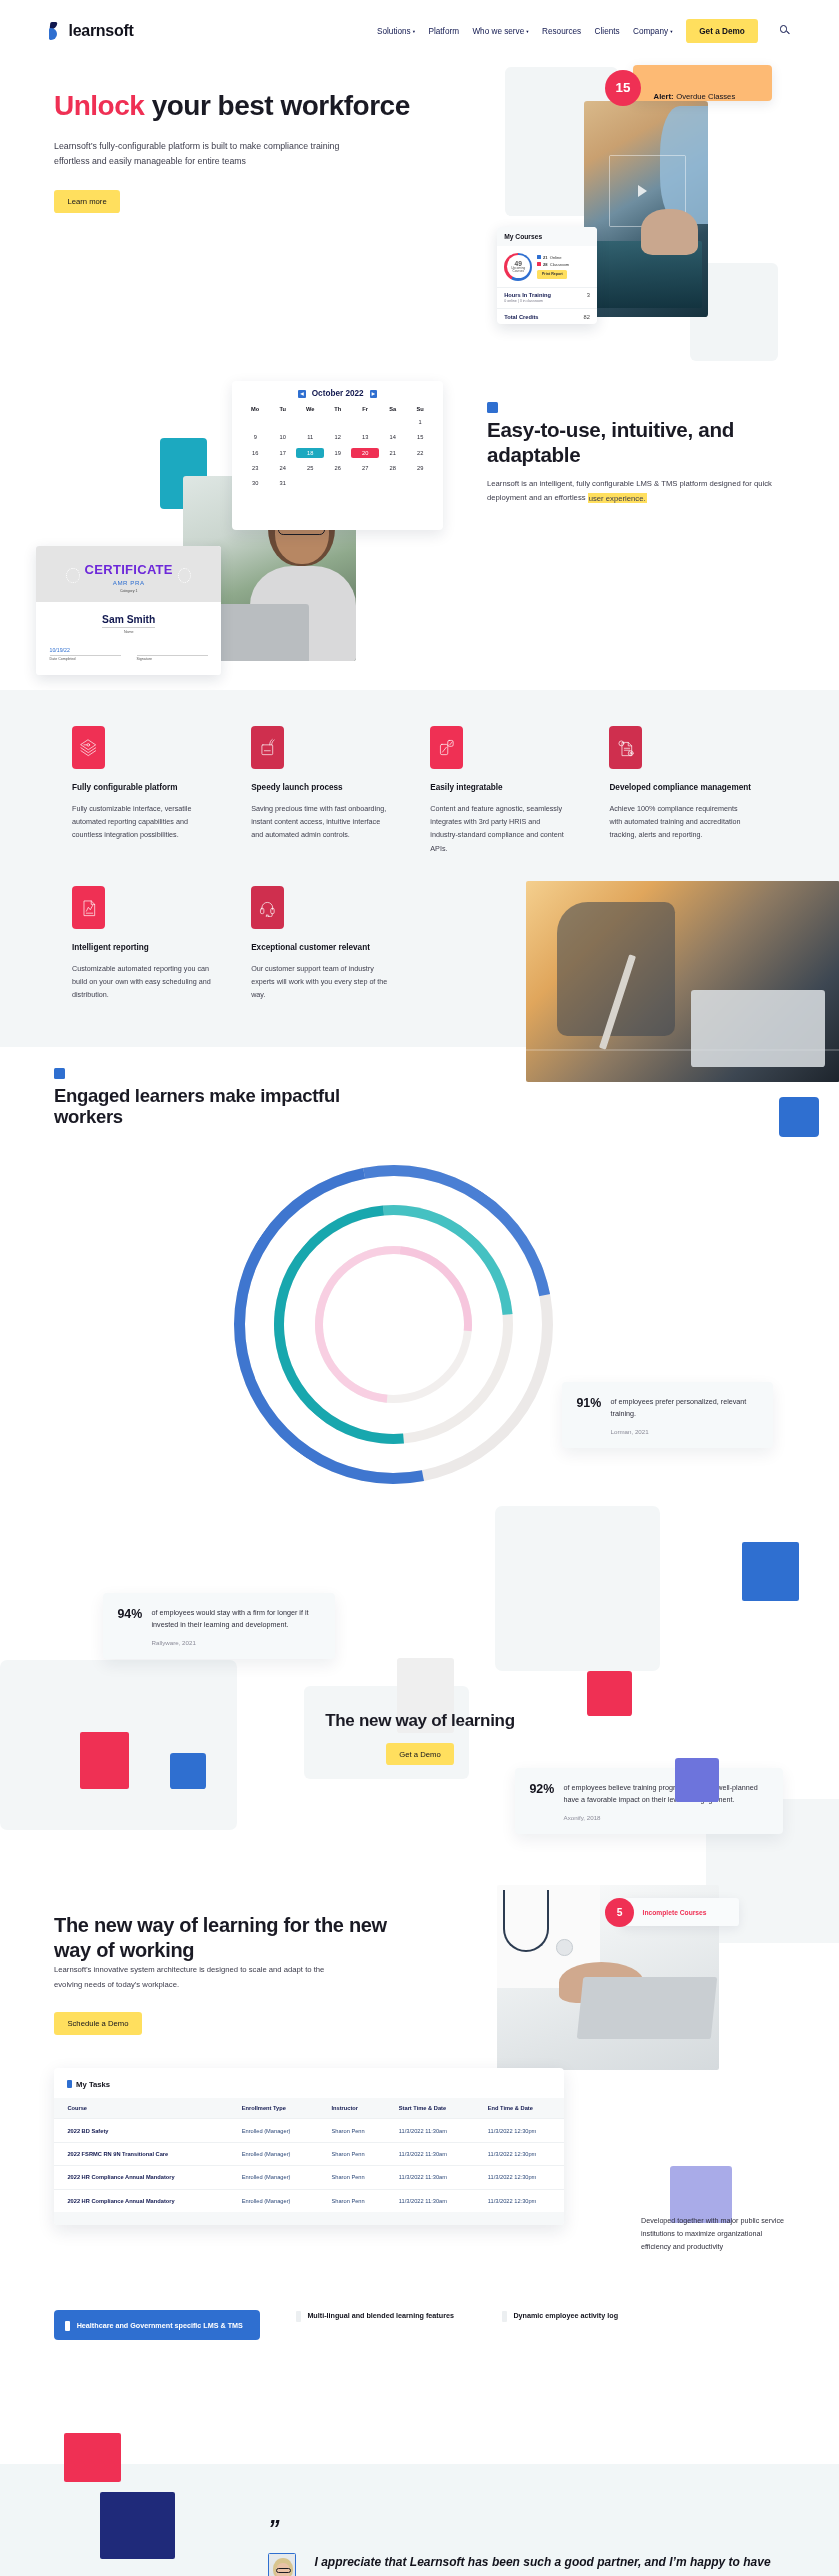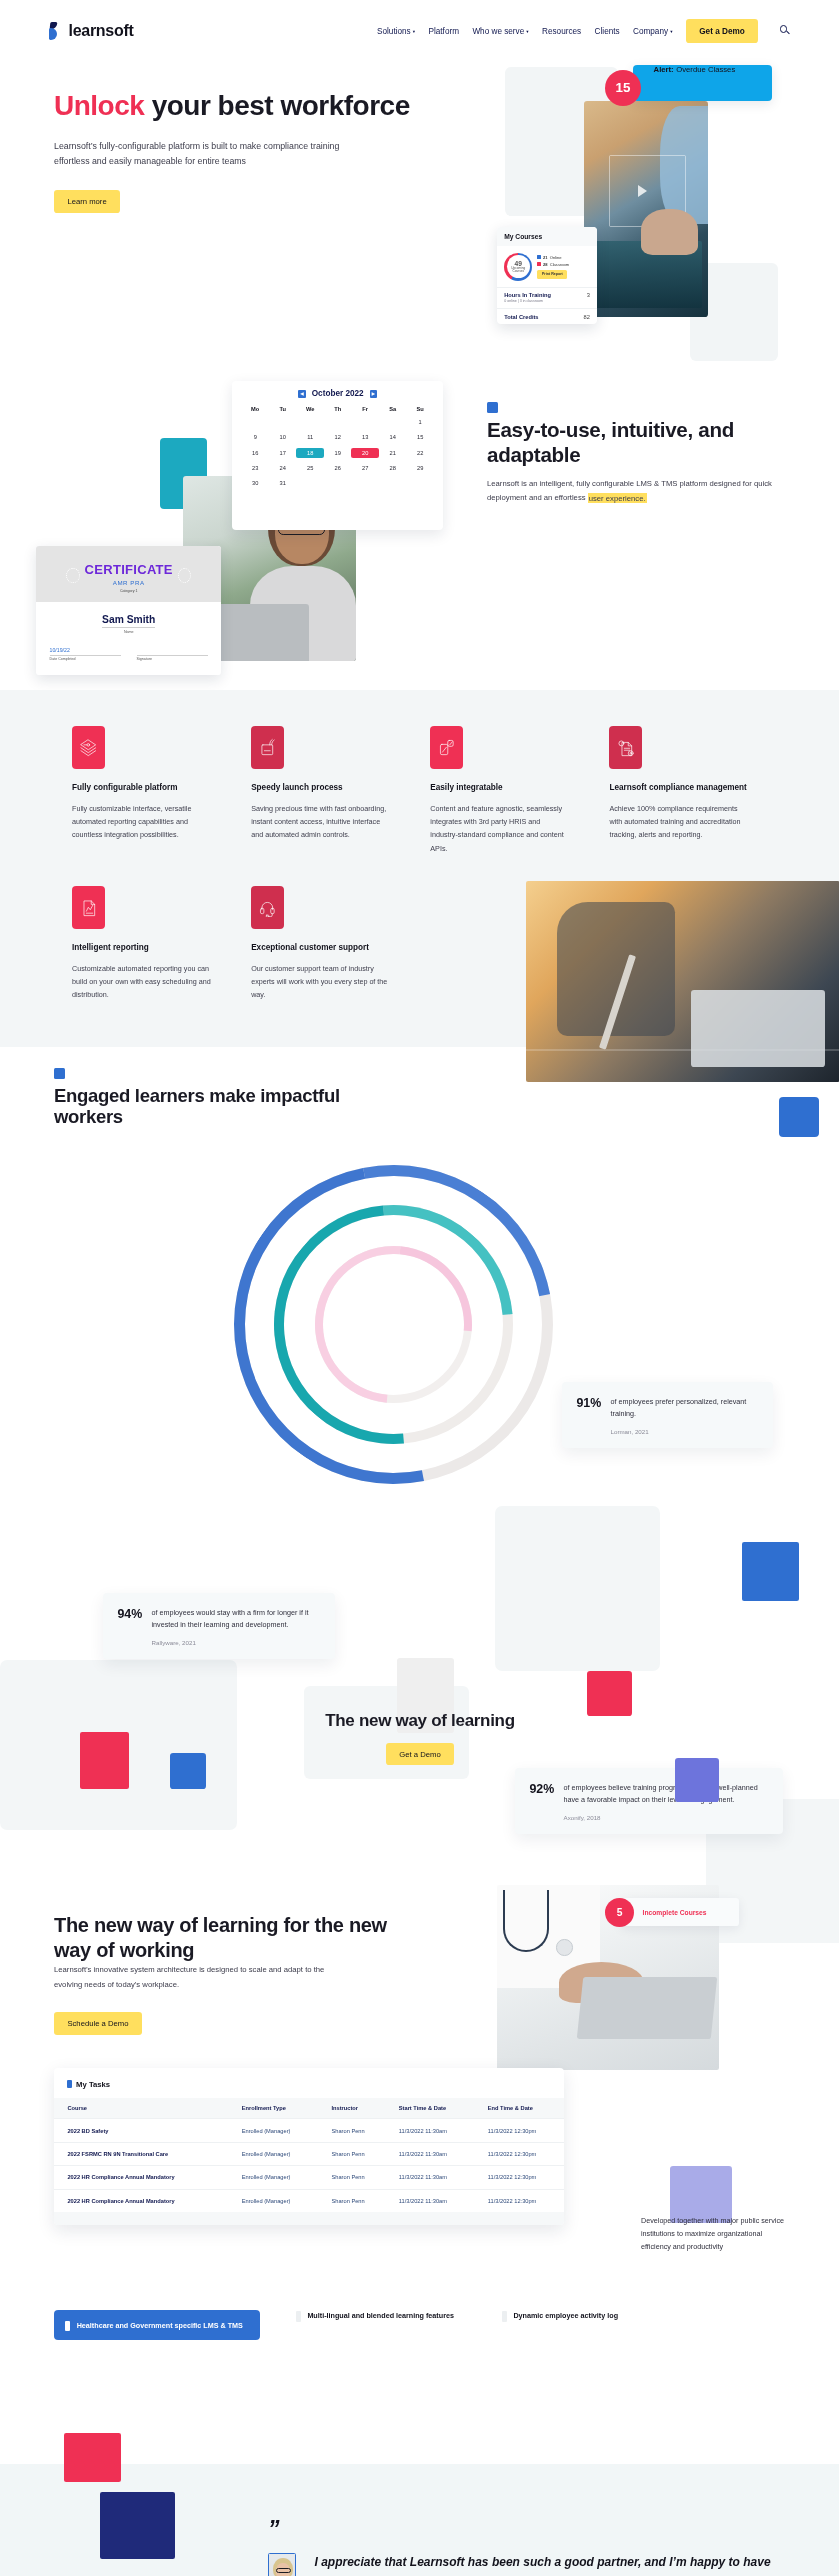--- a/index.html
+++ b/index.html
@@ -37,21 +37,21 @@
   .hero-art .g2{left:206px;top:201px;width:88px;height:98px}
   .hero-photo{position:absolute;left:100px;top:39px;width:124px;height:216px;border-radius:3.1px;overflow:hidden;
      background:linear-gradient(150deg,#d9b98a 0%,#c9a070 22%,#6f8ea0 45%,#2d4c5c 70%,#16323e 100%)}
   .hero-photo .kb{position:absolute;left:5.2px;bottom:9.3px;width:113px;height:67px;
      background:linear-gradient(180deg,#2e5f6d,#12333f);border-radius:2.1px;opacity:.9}
   .hero-photo .scr{position:absolute;left:25px;top:54px;width:77px;height:72px;border:1px solid rgba(255,255,255,.45);border-radius:1.5px}
   .hero-photo .play{position:absolute;left:54px;top:84px;width:0;height:0;border-left:9.3px solid rgba(255,255,255,.8);border-top:6.2px solid transparent;border-bottom:6.2px solid transparent}
   .hero-photo .sleeve{position:absolute;right:-1px;top:5.2px;width:49px;height:118px;background:#95bcd8;border-radius:40% 0 0 40%;opacity:.85}
   .hero-photo .hand{position:absolute;right:10.3px;bottom:62px;width:57px;height:46px;background:#c9a78e;border-radius:45% 45% 20% 20%}
   .badge-15{position:absolute;left:121px;top:7.7px;width:36px;height:36px;border-radius:50%;background:#ef3054;color:#fff;font-size:13.4px;font-weight:800;display:flex;align-items:center;justify-content:center;z-index:3}
-  .alert-card{position:absolute;left:149px;top:2.6px;width:139px;height:36px;background:#0ea5e9;border-radius:4.1px;box-shadow:0 3.1px 11.3px rgba(20,30,60,.10);display:flex;align-items:flex-start;padding-left:20.6px;font-size:7.7px;color:#12121c;z-index:2}
+  .alert-card{position:absolute;left:149px;top:2.6px;width:139px;height:36px;background:#fdba74;border-radius:4.1px;box-shadow:0 3.1px 11.3px rgba(20,30,60,.10);display:flex;align-items:flex-end;padding-left:20.6px;font-size:7.7px;color:#12121c;z-index:2}
   .alert-card b{margin-right:2.6px}
 
   .courses-card{position:absolute;left:13px;top:165px;width:100px;background:#fff;border-radius:4.1px;box-shadow:0 4.1px 13.4px rgba(20,30,60,.12);z-index:4;overflow:hidden}
   .cc-head{padding:6.2px 7.2px;font-size:6.7px;font-weight:700;color:#12121c;background:#f7f9fa}
   .cc-body{padding:6.2px 7.2px;display:flex;gap:5.2px;align-items:center}
   .donut{width:28px;height:28px;border-radius:50%;background:conic-gradient(#2f6fd0 0 58%,#ef3054 58% 100%);position:relative;flex:0 0 28px}
   .donut::after{content:"";position:absolute;inset:2.6px;background:#fff;border-radius:50%}
   .donut span{position:absolute;inset:0;display:flex;flex-direction:column;align-items:center;justify-content:center;z-index:2;font-size:6.7px;font-weight:800;color:#12121c;line-height:1.05}
   .donut span em{font-style:normal;font-size:3.1px;font-weight:400;color:#555}
   .legend{font-size:4.1px;color:#333}
@@ -446,21 +446,21 @@
             <svg viewBox="0 0 40 40" stroke-linecap="round" stroke-linejoin="round">
               <path d="M13 9 h12 l7 7 v20 h-19 z"></path>
               <polyline points="25,9 25,16 32,16"></polyline>
               <line x1="17" y1="21" x2="28" y2="21"></line>
               <line x1="17" y1="25" x2="28" y2="25"></line>
               <circle cx="11" cy="11" r="5"></circle>
               <circle cx="30" cy="31" r="5"></circle>
               <circle cx="30" cy="31" r="1.6"></circle>
             </svg>
           </div>
-          <h5>Learnsoft compliance management</h5>
+          <h5>Developed compliance management</h5>
           <p>Achieve 100% compliance requirements with automated training and accreditation tracking, alerts and reporting.</p>
         </div>
         <div class="fcard">
           <div class="fico" style="background:#ef3054">
             <svg viewBox="0 0 40 40" stroke-linecap="round" stroke-linejoin="round">
               <path d="M11 6 h14 l7 7 v23 h-21 z"></path>
               <polyline points="25,6 25,13 32,13"></polyline>
               <polyline points="15,27 19,19 23,24 28,15"></polyline>
               <line x1="15" y1="31" x2="28" y2="31"></line>
             </svg>
@@ -471,21 +471,21 @@
         <div class="fcard">
           <div class="fico" style="background:#cf2f4e">
             <svg viewBox="0 0 40 40" stroke-linecap="round" stroke-linejoin="round">
               <path d="M8 24 v-4 a11 11 0 0 1 22 0 v4"></path>
               <rect x="5" y="21" width="7" height="11" rx="3"></rect>
               <rect x="26" y="21" width="7" height="11" rx="3"></rect>
               <path d="M29 32 v3 a3 3 0 0 1 -3 3 h-5"></path>
               <rect x="17" y="35" width="5" height="4" rx="1"></rect>
             </svg>
           </div>
-          <h5>Exceptional customer support</h5>
+          <h5>Exceptional customer relevant</h5>
           <p>Our customer support team of industry experts will work with you every step of the way.</p>
         </div>
       </div>
   <div class="fimg">
         <div class="arm"></div>
         <div class="pen"></div>
         <div class="deskline"></div>
         <div class="lap2"></div>
       </div>
   <div class="blue-square-accent"></div>

